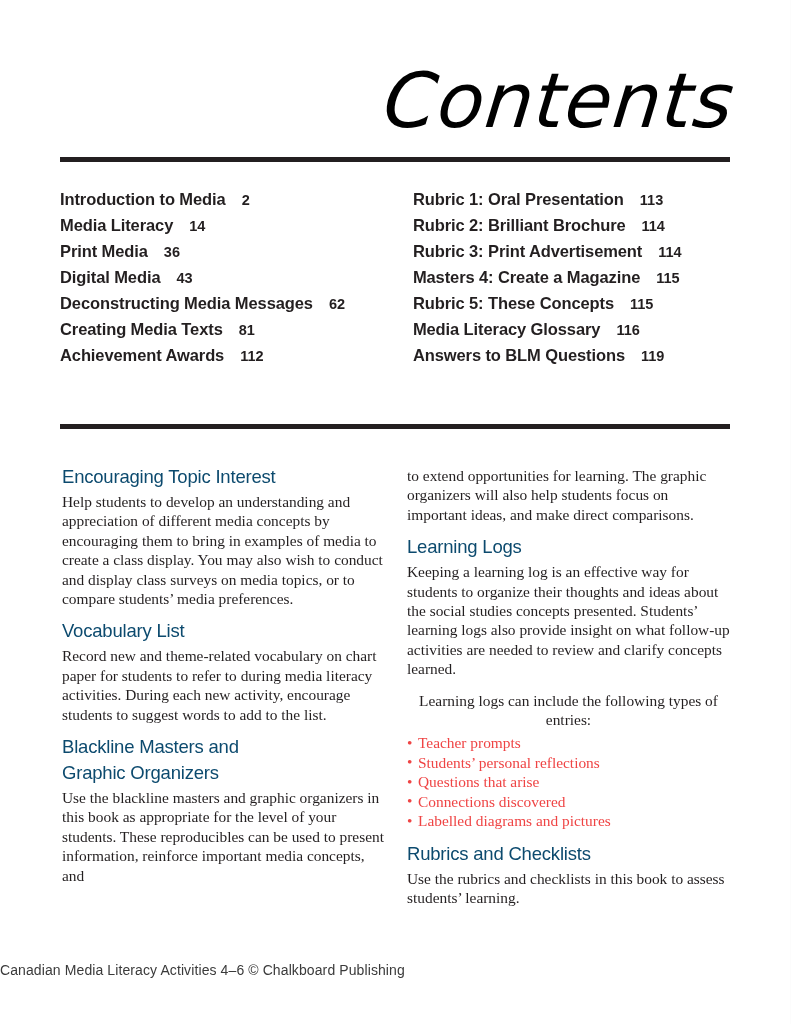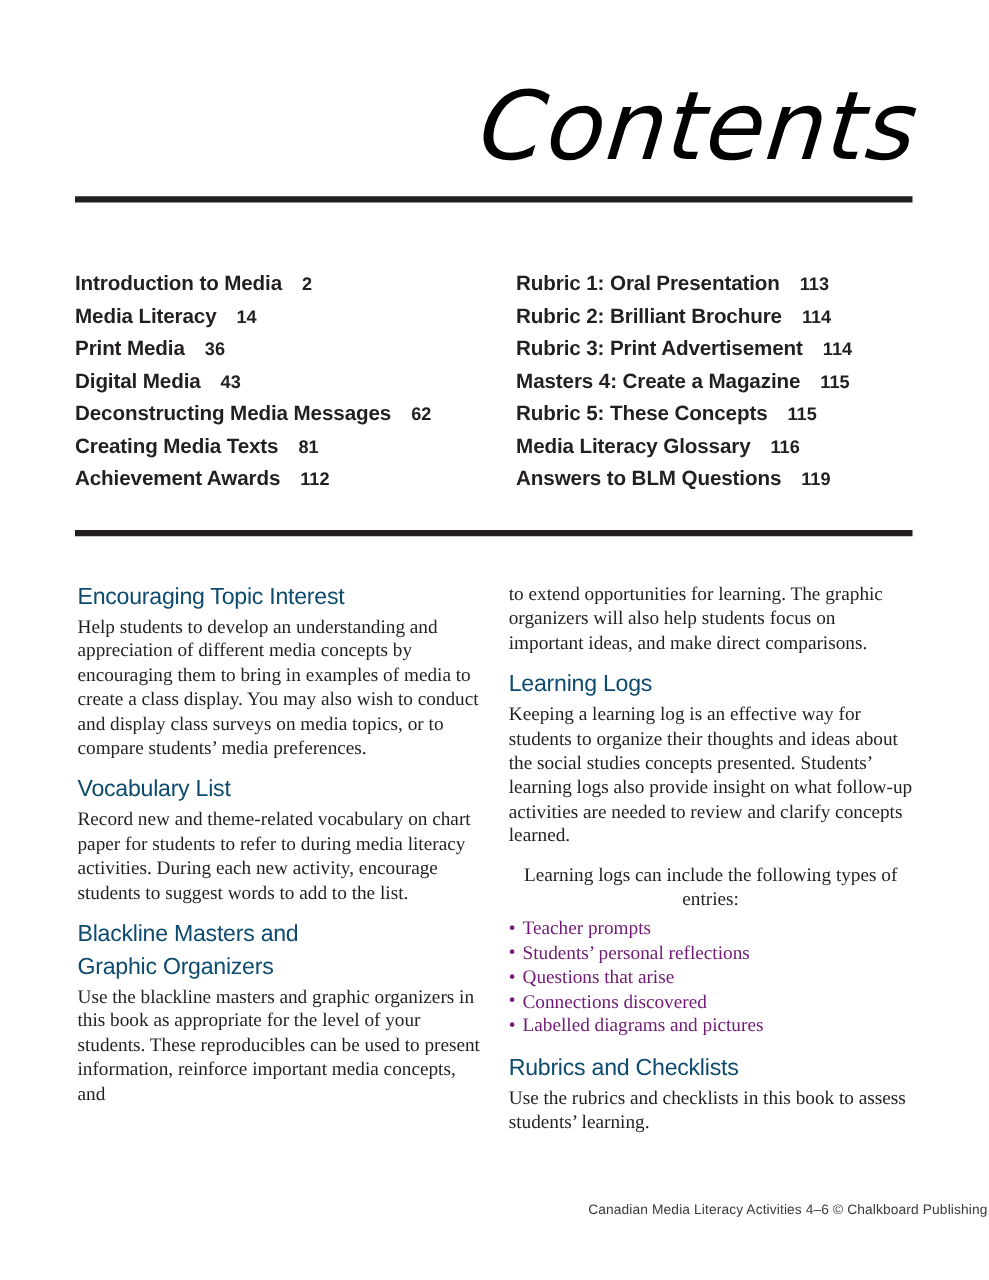--- a/index.html
+++ b/index.html
@@ -58,21 +58,20 @@
   .rule-bottom { top: 424px; }
 
   
   .toc {
     position: absolute;
     left: 60px;
     top: 186px;
     width: 670px;
     display: flex;
     gap: 16px;
-    margin-top: 28px;
   }
   .toc-col { width: 335px; }
   .toc-col.right { padding-left: 10px; box-sizing: border-box; }
 
   .toc-row {
     display: flex;
     align-items: baseline;
     font-size: 16.5px;
     font-weight: 700;
     color: #231f20;
@@ -120,40 +119,40 @@
 
   ul.bullets {
     list-style: none;
     margin: 0 0 12px 0;
     padding: 0;
   }
   ul.bullets li {
     font-family: "Liberation Serif", serif;
     font-size: 15.4px;
     line-height: 19.4px;
-    color: #701a75;
+    color: #ef4444;
     padding-left: 11px;
     position: relative;
   }
   ul.bullets li::before {
     content: "\2022";
     position: absolute;
     left: 0;
     top: -0.5px;
   }
 
   
   .footer {
     position: absolute;
     left: 0;
     right: 0;
     top: 962px;
-    text-align: right;
+    text-align: left;
     font-family: "Liberation Sans", sans-serif;
-    font-size: 11px;
+    font-size: 14px;
     color: #3a3a3a;
     letter-spacing: 0.1px;
   }
 </style>
 </head>
 <body>
 
 <div class="page">
 
   <div class="title-area">

